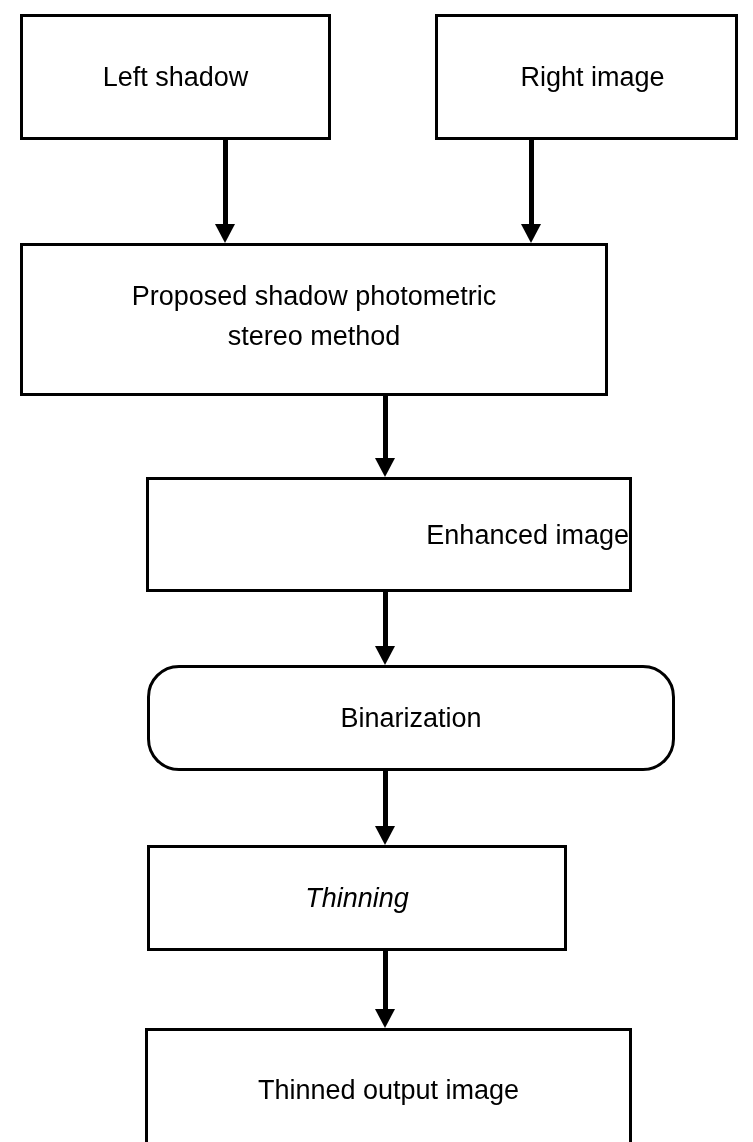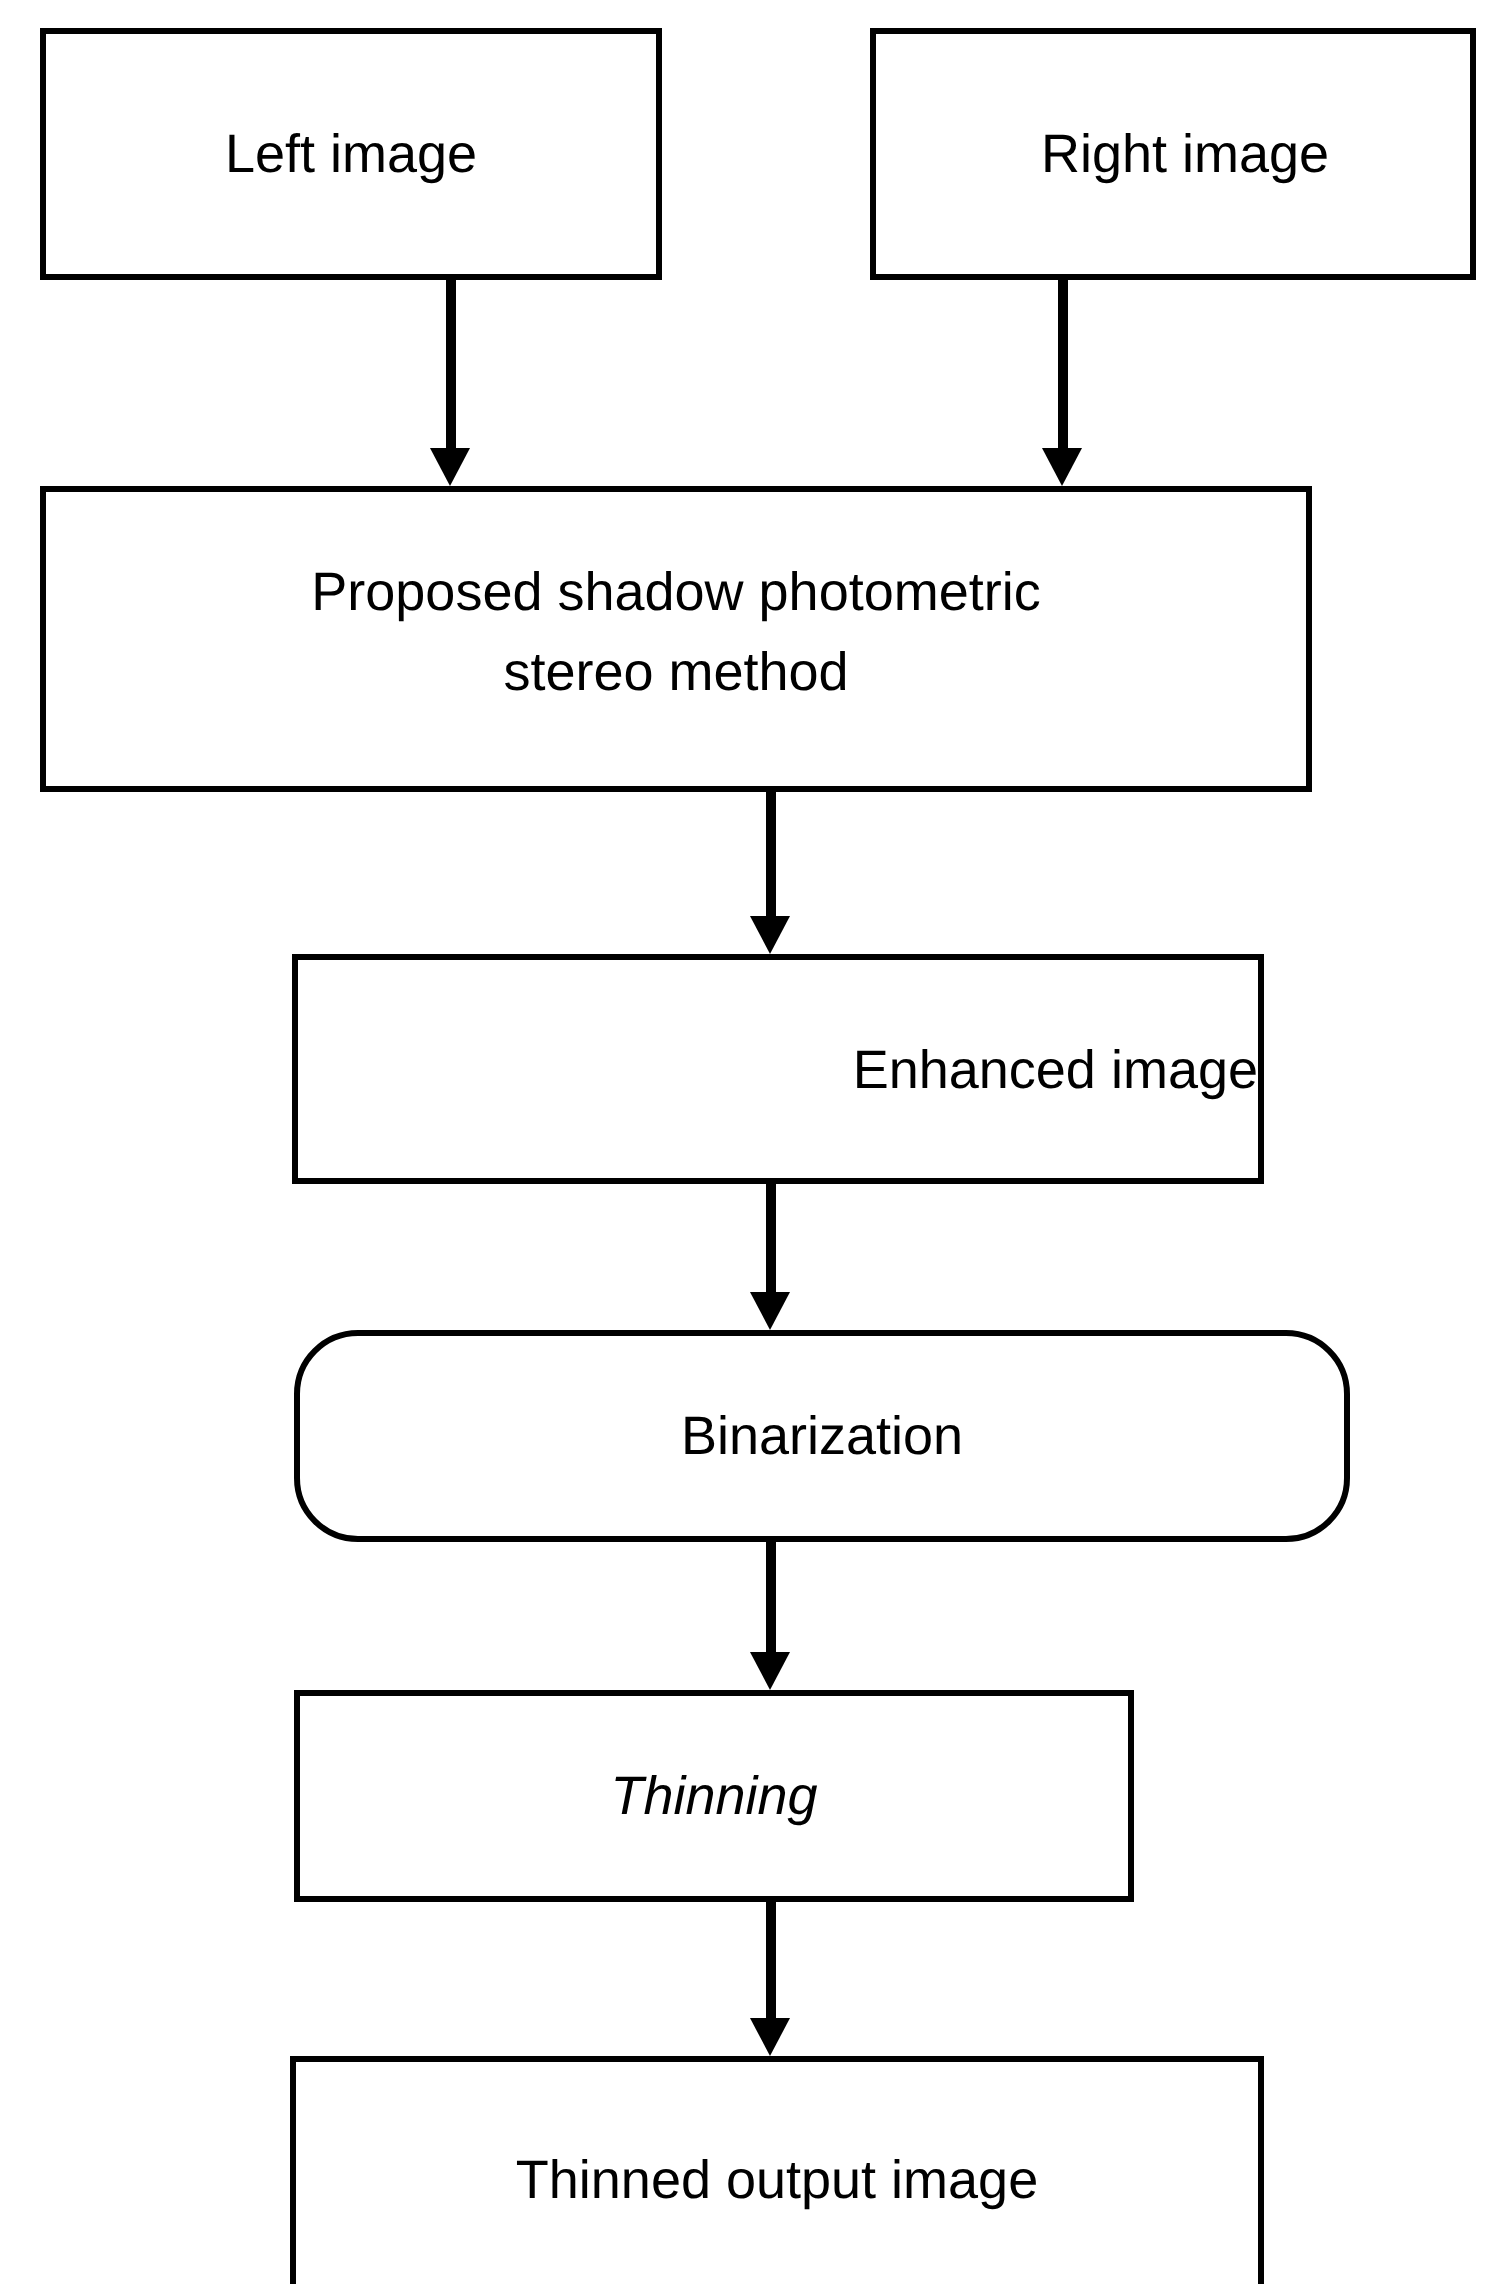--- a/index.html
+++ b/index.html
@@ -33,21 +33,21 @@
     font-family: "Liberation Sans", sans-serif;
     font-size: 27px;
     line-height: 38px;
     letter-spacing: 0px;
     white-space: pre-line;
     display: block;
   }
   
   .n-left-image    { left: 20px;  top: 14px;   width: 311px; height: 126px; }
   .n-right-image   { left: 435px; top: 14px;   width: 303px; height: 126px; padding-left: 12px; }
-  .n-proposed      { left: 20px;  top: 243px;  width: 636px; height: 153px; }
+  .n-proposed      { left: 20px;  top: 243px;  width: 588px; height: 153px; }
   .n-enhanced      { left: 146px; top: 477px;  width: 486px; height: 115px; justify-content: flex-end; }
   .n-binarization  { left: 147px; top: 665px;  width: 528px; height: 106px; border-radius: 32px; }
   .n-thinning      { left: 147px; top: 845px;  width: 420px; height: 106px; font-style: italic; }
   .n-thinned-out   { left: 145px; top: 1028px; width: 487px; height: 124px; text-align: center; }
 
   .n-proposed .node-label { line-height: 40px; position: relative; top: -4px; }
 
   
   .arrow {
     position: absolute;
@@ -92,21 +92,21 @@
   .a-thin-to-out       { left: 383px; top: 951px;  }
   .a-thin-to-out       .shaft { height: 59px; }
   .a-thin-to-out       .head  { top: 58px; }
 </style>
 </head>
 <body>
 
 <div id="canvas">
 
   <div class="node n-left-image">
-    <span class="node-label">Left image</span>
+    <span class="node-label">Left shadow</span>
   </div>
 
   <div class="node n-right-image">
     <span class="node-label">Right image</span>
   </div>
 
   <div class="arrow a-left-to-proposed">
     <div class="shaft"></div>
     <div class="head"></div>
   </div>

